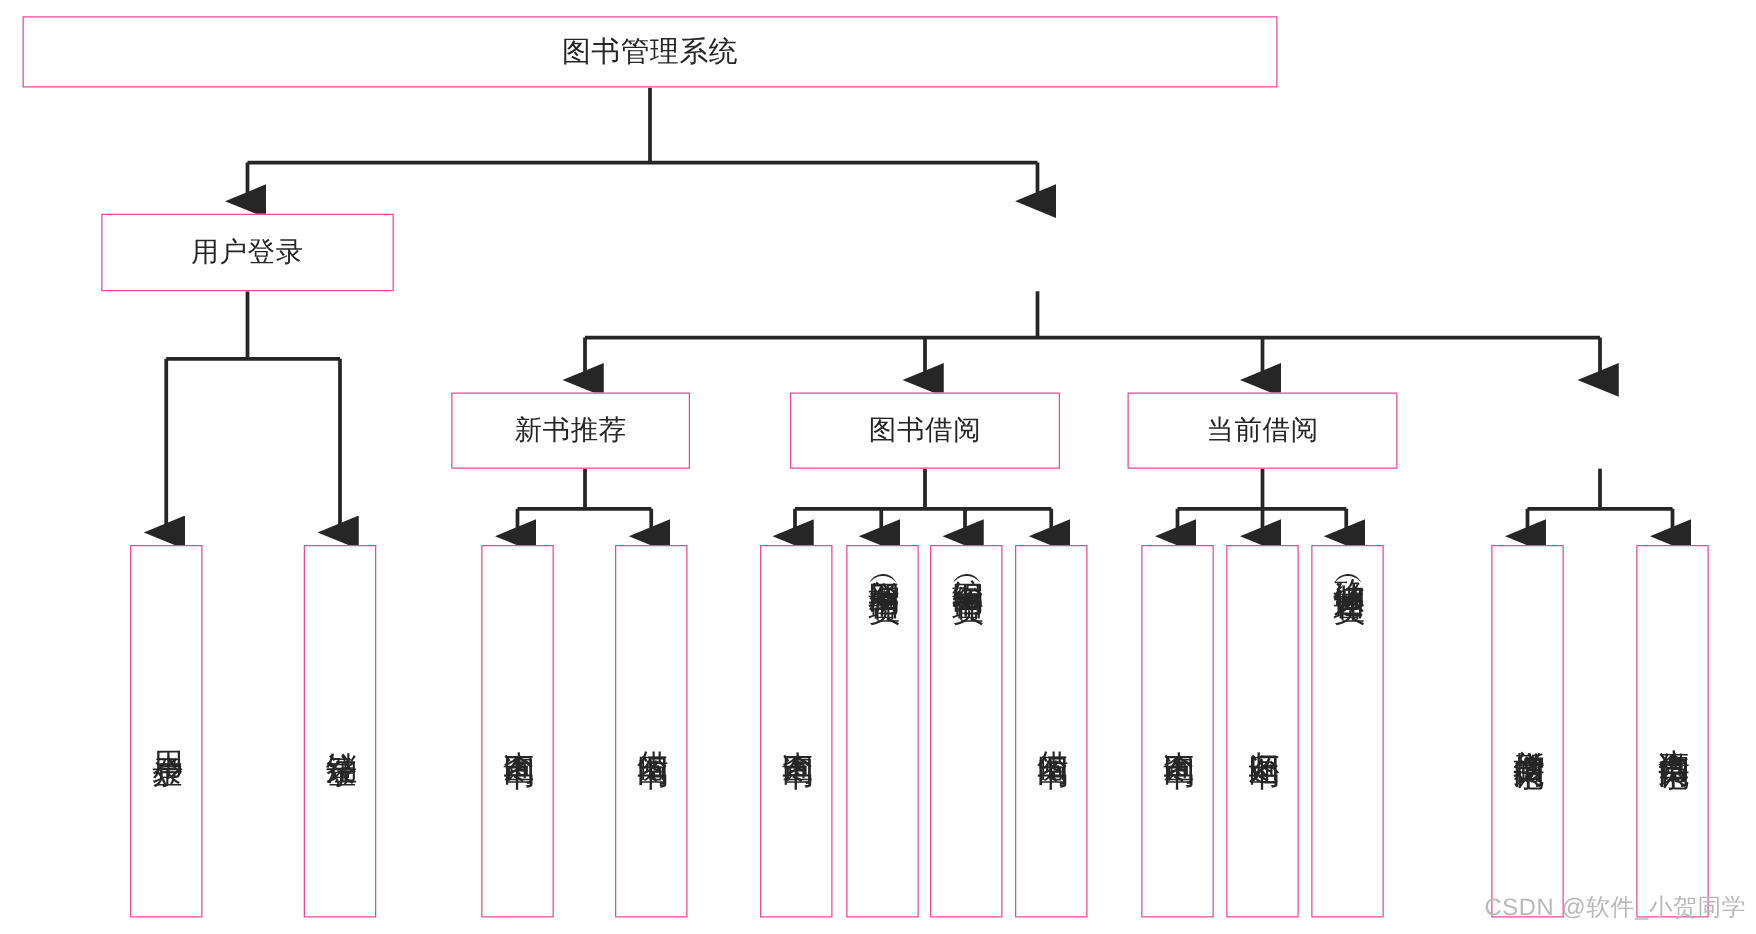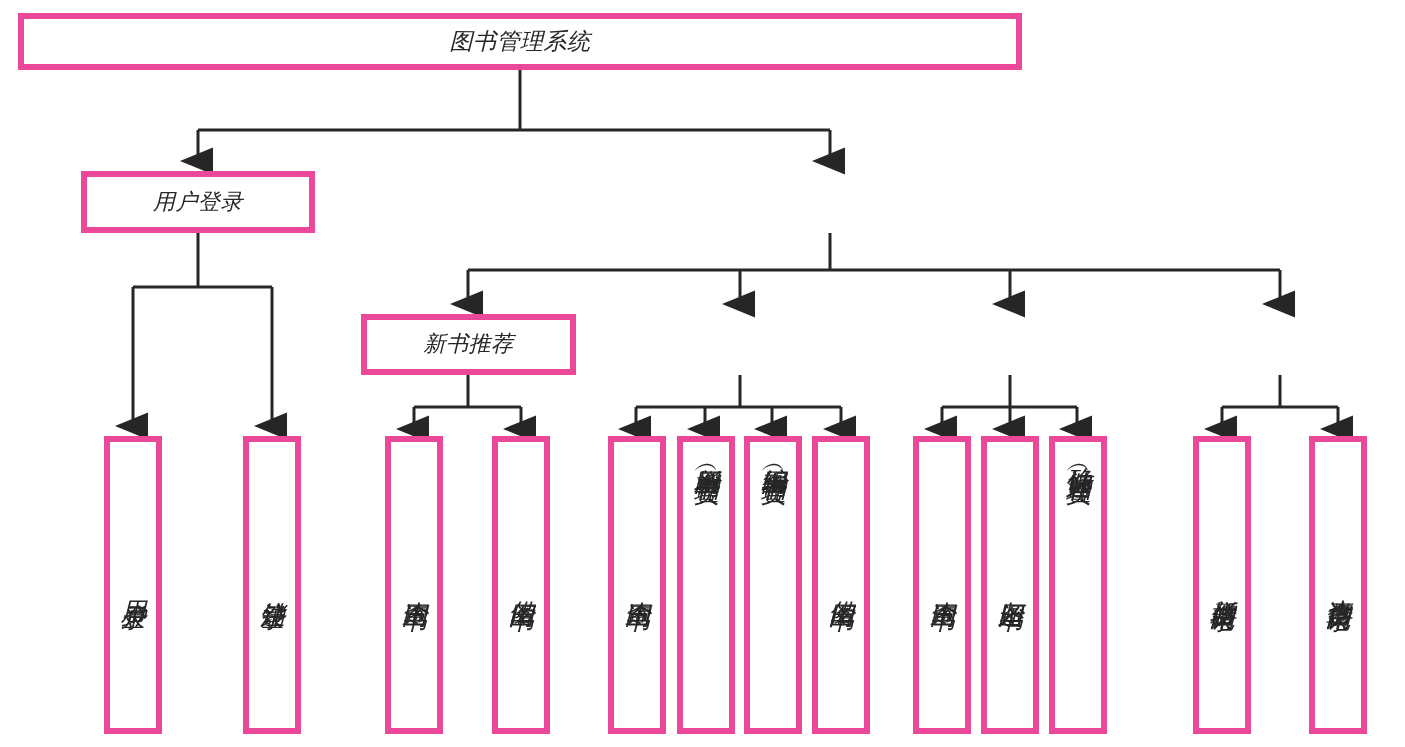--- a/index.html
+++ b/index.html
@@ -22,25 +22,24 @@
     left: 0;
     top: 0;
     width: 1405px;
     height: 747px;
     pointer-events: none;
   }
   .node {
     position: absolute;
     box-sizing: border-box;
     background: #ffffff;
-    border: 6px solid #ec4899;
+    border: 1px solid #ec4899;
     display: flex;
     align-items: center;
     justify-content: center;
-    font-style: italic;
   }
   .node .label {
     color: #262626;
     letter-spacing: 0.5px;
     white-space: nowrap;
   }
   .node.horizontal .label {
     font-size: 22px;
     line-height: 1.1;
   }
@@ -132,22 +131,28 @@
   </svg>
 
   <div class="node horizontal root" style="left:18px; top:13px; width:1004px; height:57px;">
     <span class="label">图书管理系统</span>
   </div>
 
   <div class="node horizontal" style="left:81px; top:171px; width:234px; height:62px;">
     <span class="label">用户登录</span>
   </div>
 
-  <div class="node horizontal" style="left:361px; top:314px; width:215px; height:61px;">
+  <div class="node horizontal" style="left:361px; top:314px; width:191px; height:61px;">
     <span class="label">新书推荐</span>
+  </div>
+  <div class="node horizontal" style="left:632px; top:314px; width:216px; height:61px;">
+    <span class="label">图书借阅</span>
+  </div>
+  <div class="node horizontal" style="left:902px; top:314px; width:216px; height:61px;">
+    <span class="label">当前借阅</span>
   </div>
 
   <div class="node vertical mid" style="left:104px; top:436px; width:58px; height:298px;">
     <span class="label">用户登录</span>
   </div>
   <div class="node vertical mid" style="left:243px; top:436px; width:58px; height:298px;">
     <span class="label">注销登录</span>
   </div>
 
   <div class="node vertical mid" style="left:385px; top:436px; width:58px; height:298px;">
@@ -180,13 +185,14 @@
     <span class="label">确认归还（管理员）</span>
   </div>
 
   <div class="node vertical mid" style="left:1193px; top:436px; width:58px; height:298px;">
     <span class="label">新增借阅记录</span>
   </div>
   <div class="node vertical mid" style="left:1309px; top:436px; width:58px; height:298px;">
     <span class="label">查询借阅记录</span>
   </div>
 
+  <div class="watermark">CSDN @软件_小贺同学</div>
 </div>
 
 </body></html>

